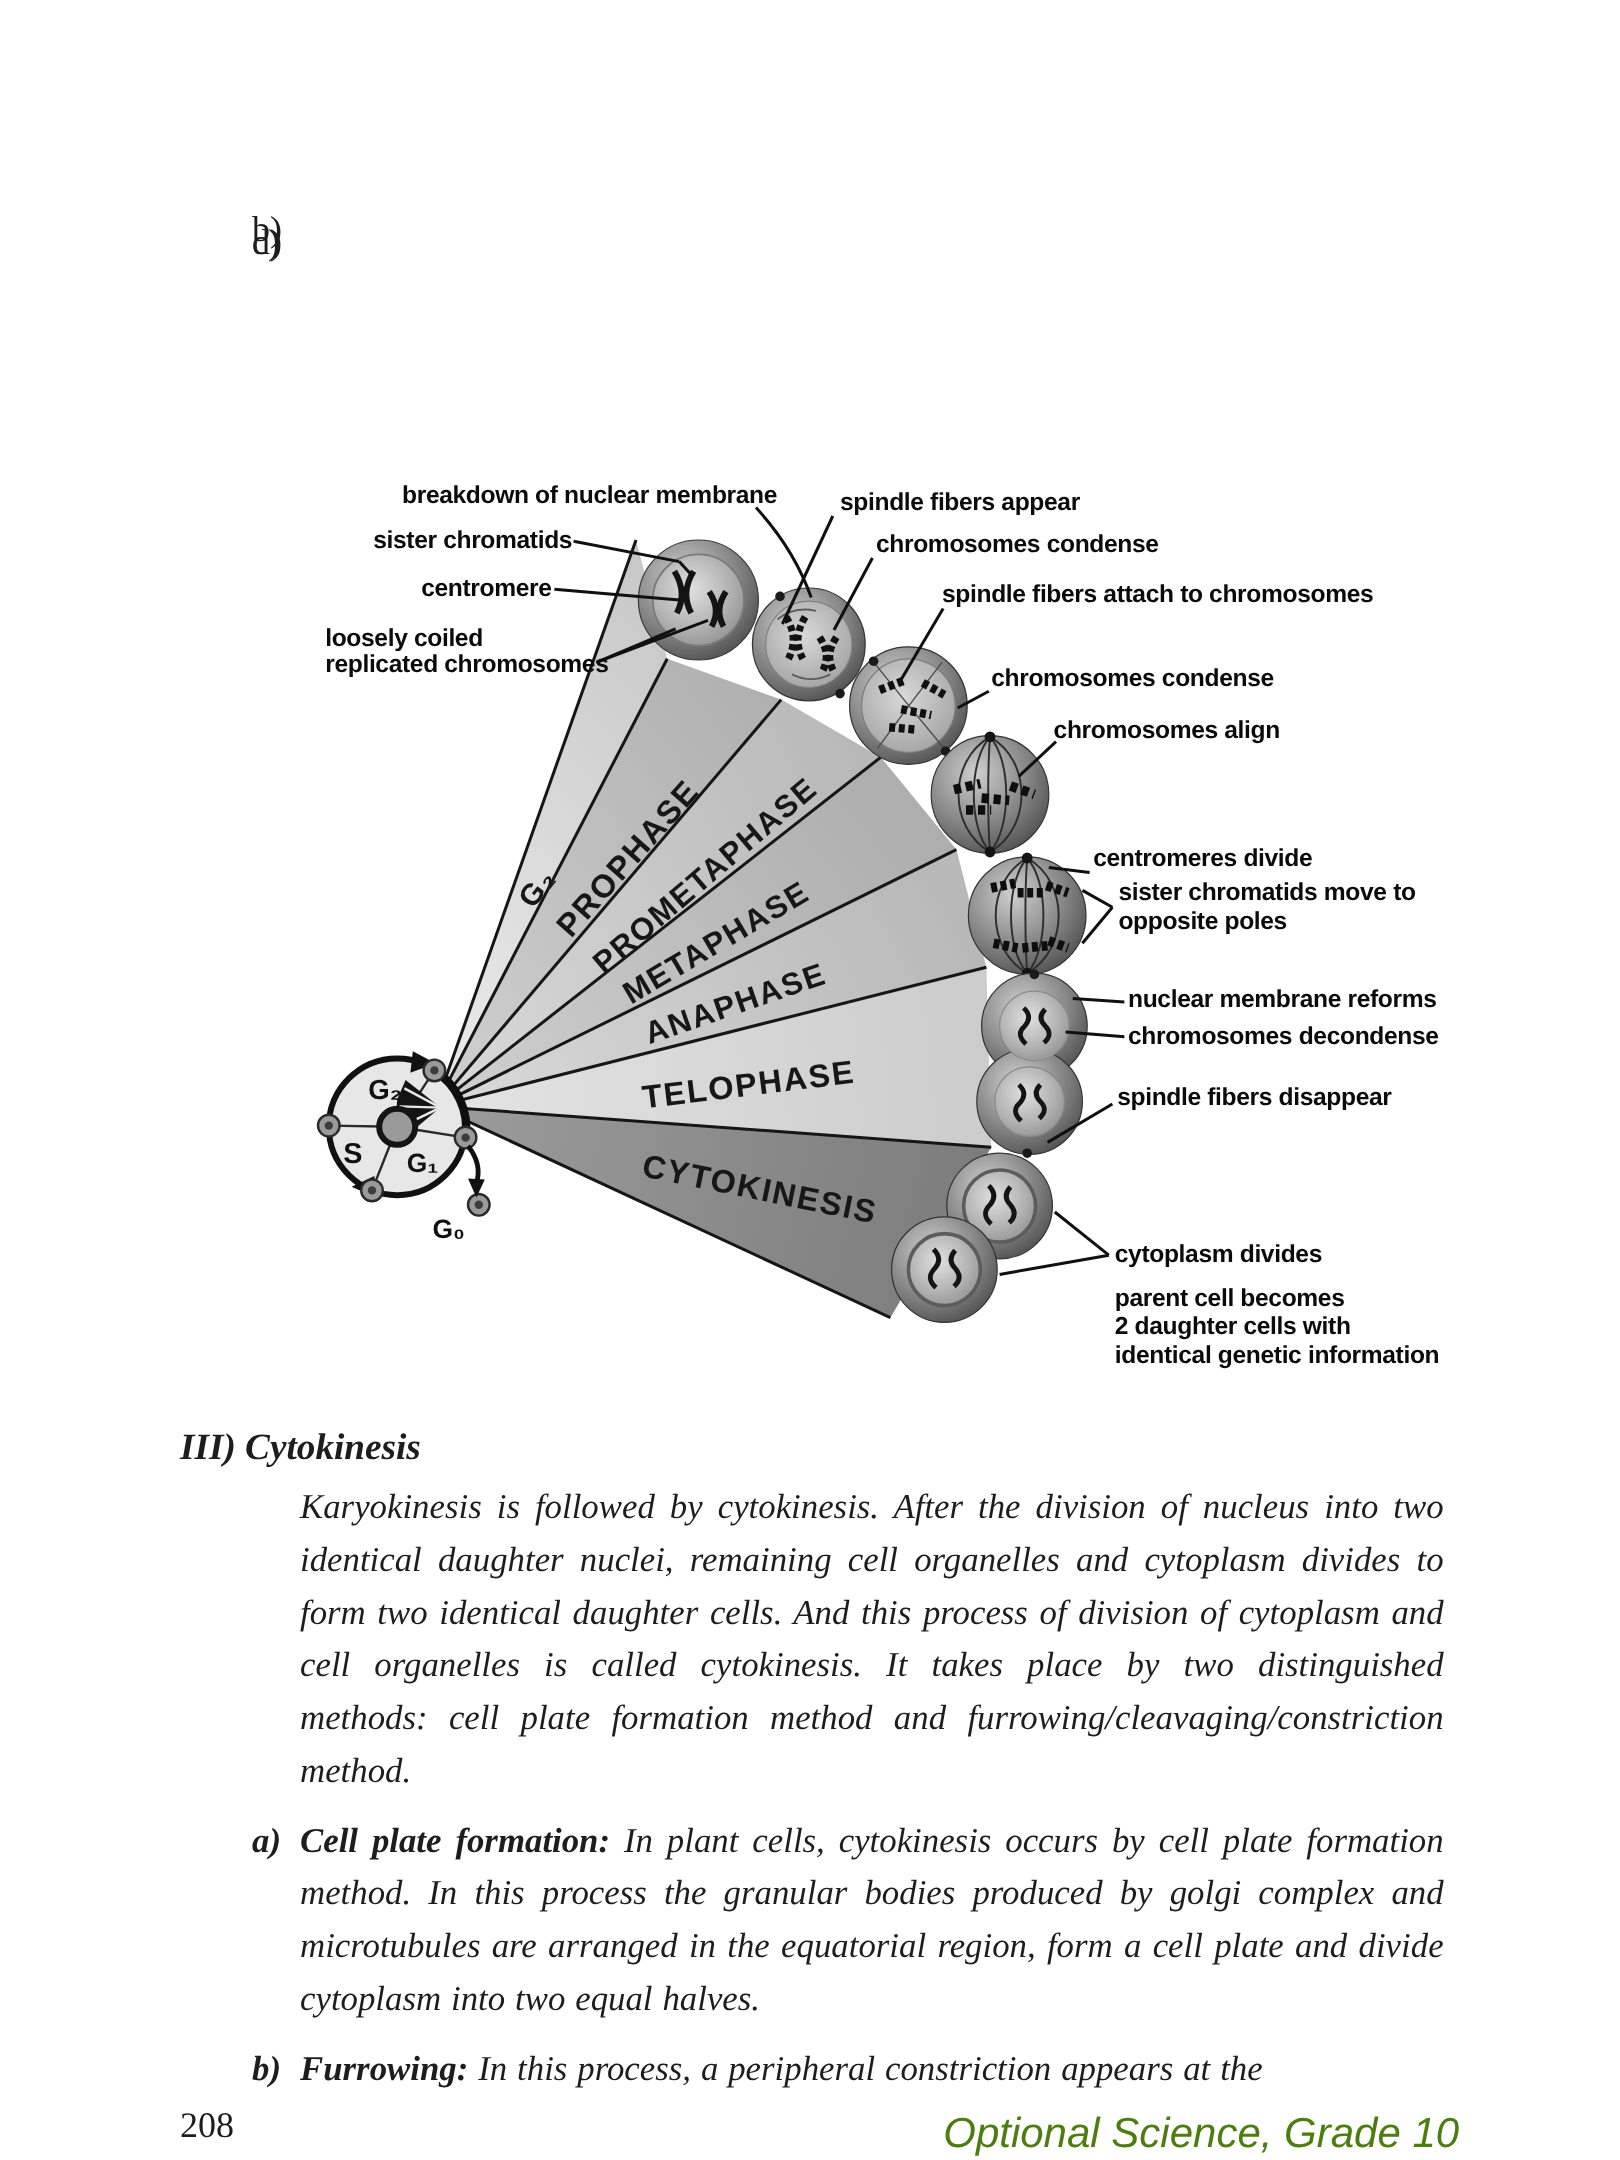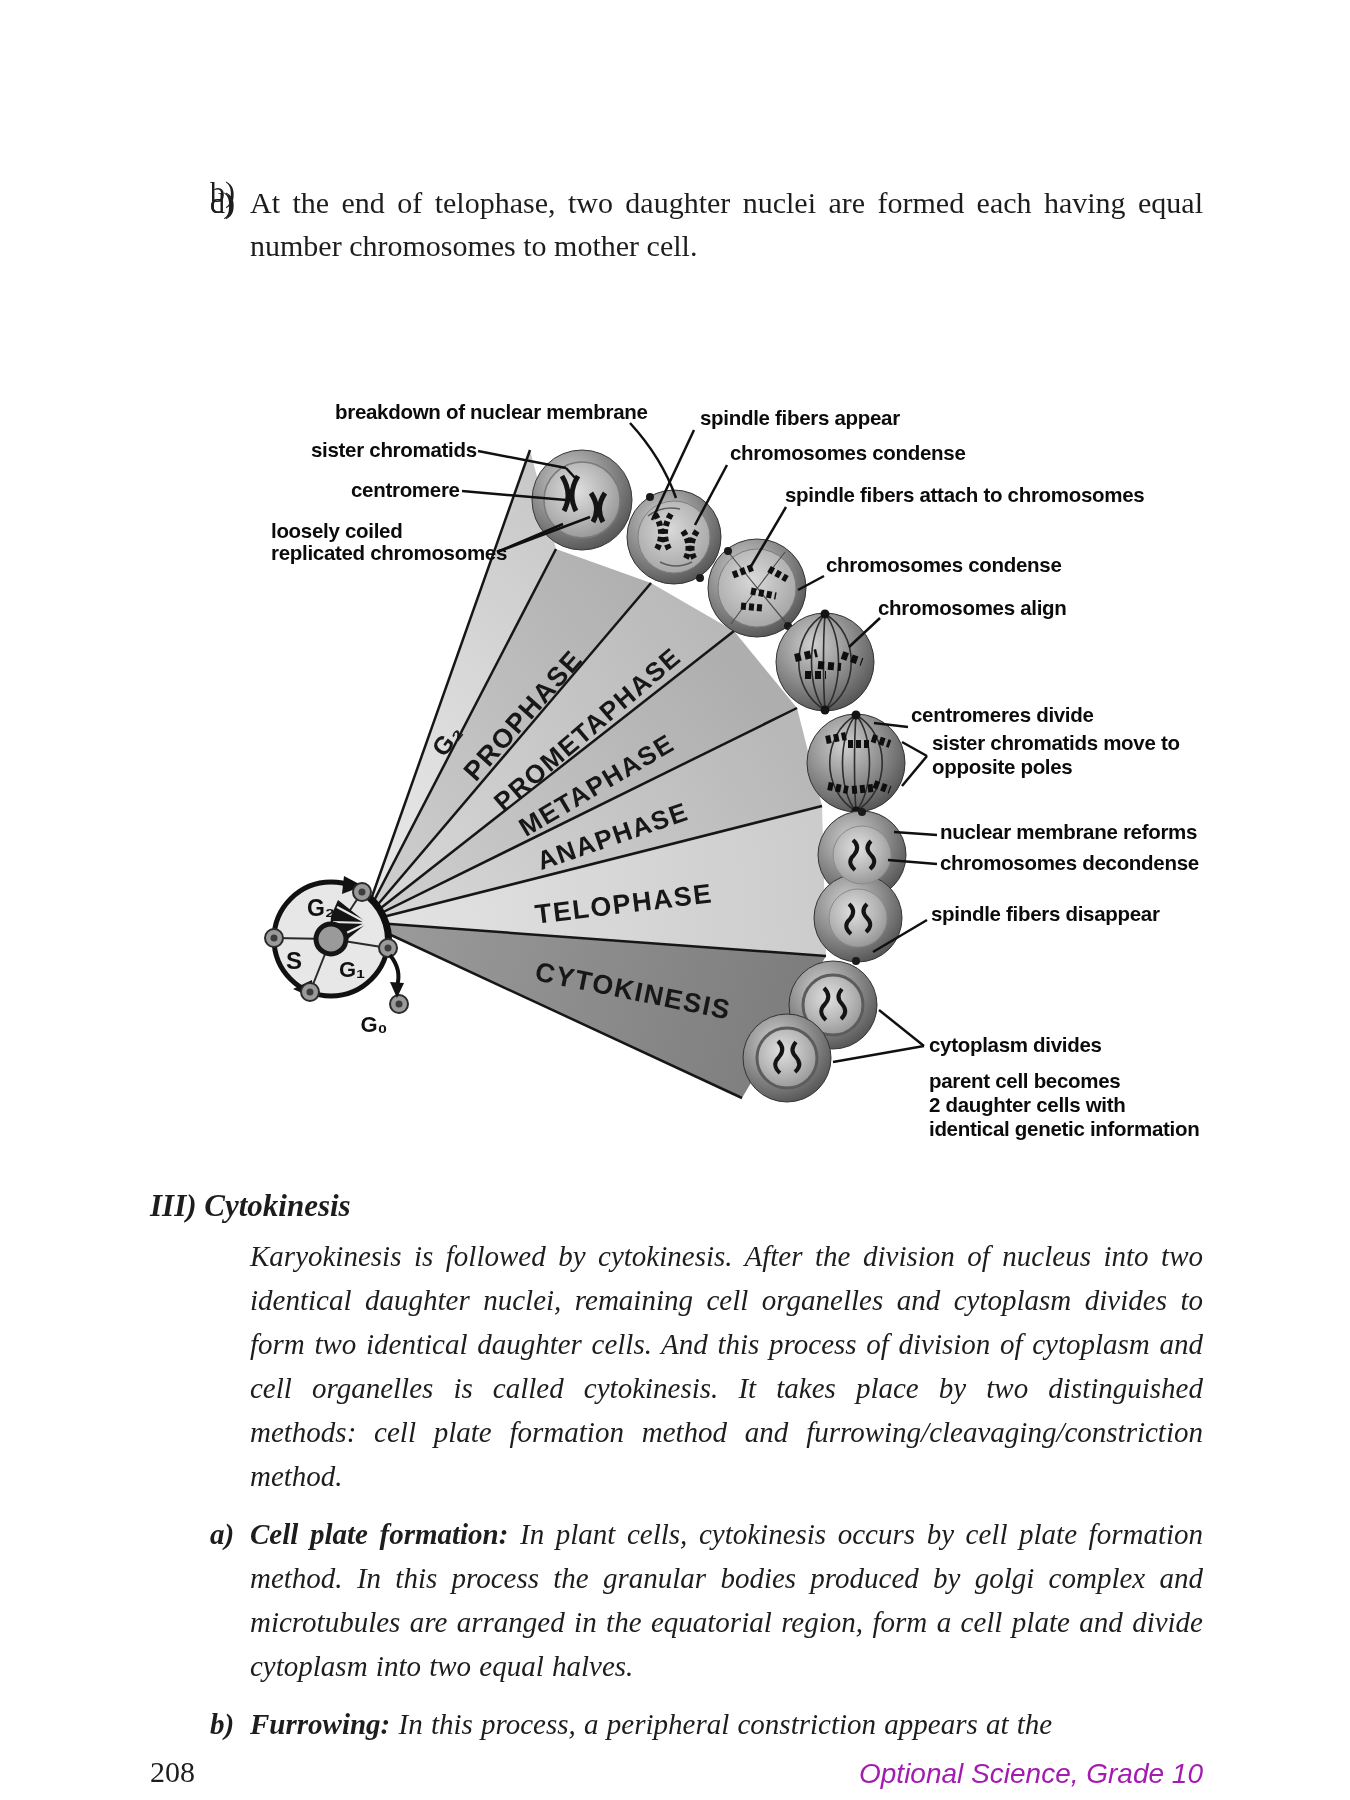--- a/index.html
+++ b/index.html
@@ -18,39 +18,38 @@
   .section{position:absolute;left:150px;top:1188px;width:1053px;font-style:italic;}
   .section-heading{font-size:31px;font-weight:bold;}
   .section-par{margin-left:100px;width:953px;margin-top:10px;text-align:justify;
                font-size:29px;line-height:44px;word-spacing:1.5px;}
   .sec-item{position:relative;margin-left:60px;width:953px;padding-left:40px;
             box-sizing:content-box;text-align:justify;font-size:29px;line-height:44px;
             margin-top:14px;word-spacing:1px;}
   .sec-item .marker{position:absolute;left:0;top:0;font-weight:bold;}
   .sec-item .lead{font-weight:bold;}
   .footer-left{position:absolute;left:150px;top:1755px;font-size:30px;}
-  .footer-right{position:absolute;right:147px;top:1758px;
+  .footer-right{position:absolute;right:134px;top:1758px;
                 font-family:"Liberation Sans",sans-serif;font-style:italic;
-                font-size:28px;color:#a21caf;}
+                font-size:35px;color:#4d7c0f;}
 </style>
 </head>
 <body>
 
 <div class="page">
 
   <div class="intro">
     <div class="intro-item">
       <span class="marker">b)</span>
     </div>
     <div class="intro-item">
       <span class="marker">c)</span>
     </div>
     <div class="intro-item">
       <span class="marker">d)</span>
-      <span>At the end of telophase, two daughter nuclei are formed each having equal number chromosomes to mother cell.</span>
     </div>
   </div>
 
   <svg class="diagram-svg" width="1350" height="1800" viewBox="0 0 1350 1800">
     <defs>
       <radialGradient id="gc" cx="38%" cy="32%" r="80%">
         <stop offset="0%" stop-color="#cfcfcf"></stop>
           <stop offset="40%" stop-color="#9a9a9a"></stop>
         <stop offset="72%" stop-color="#6e6e6e"></stop>
           <stop offset="100%" stop-color="#454545"></stop>

